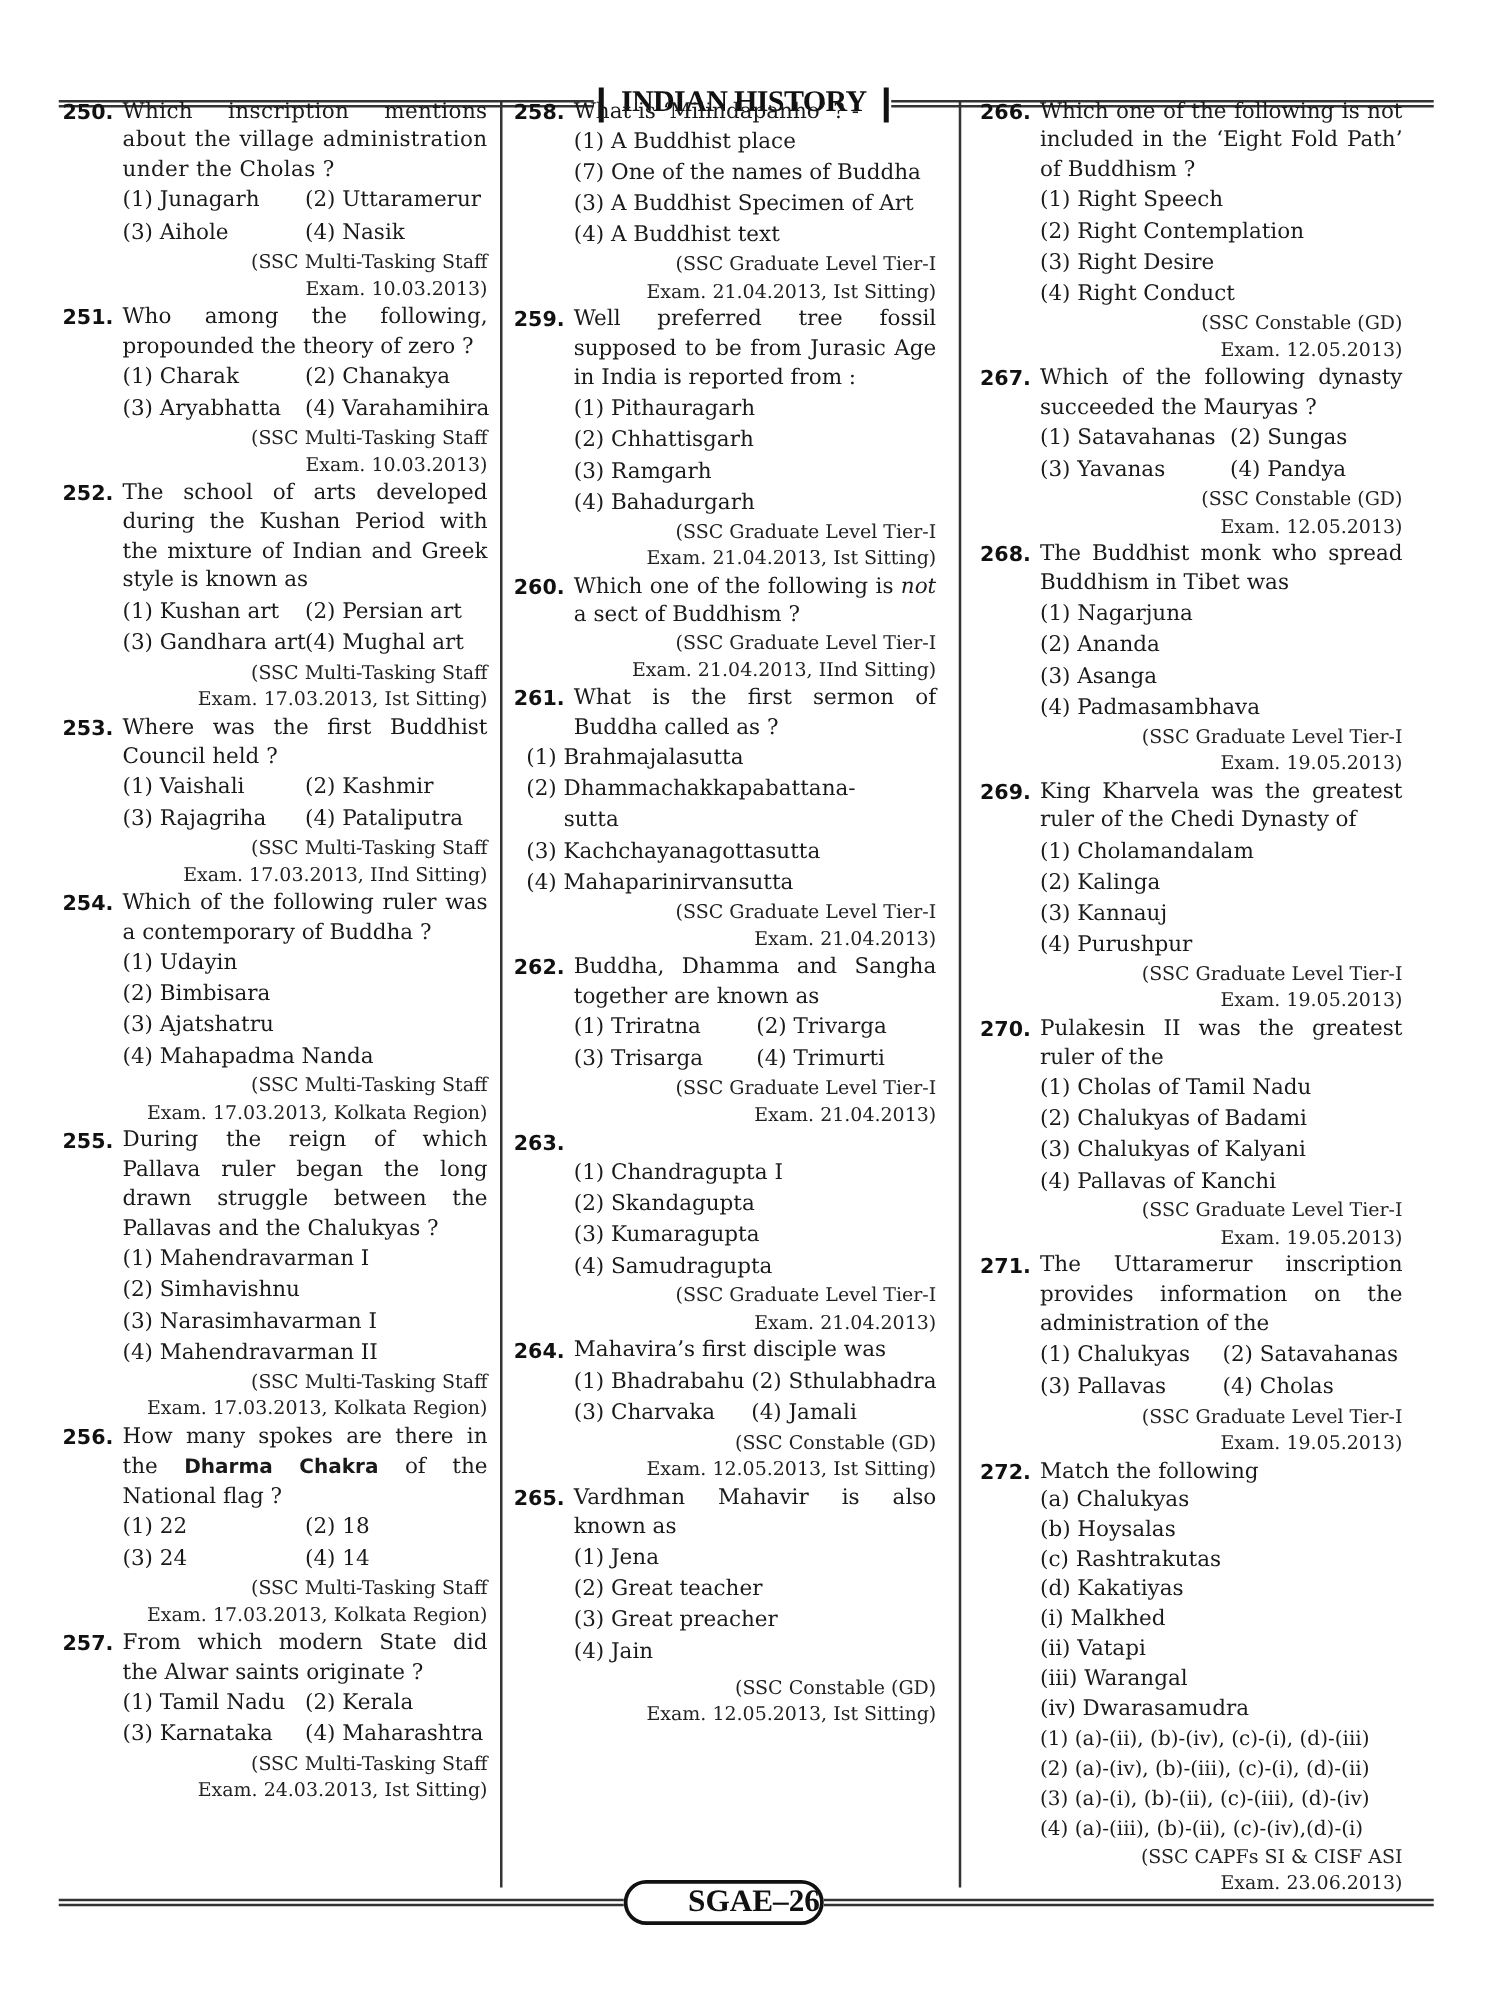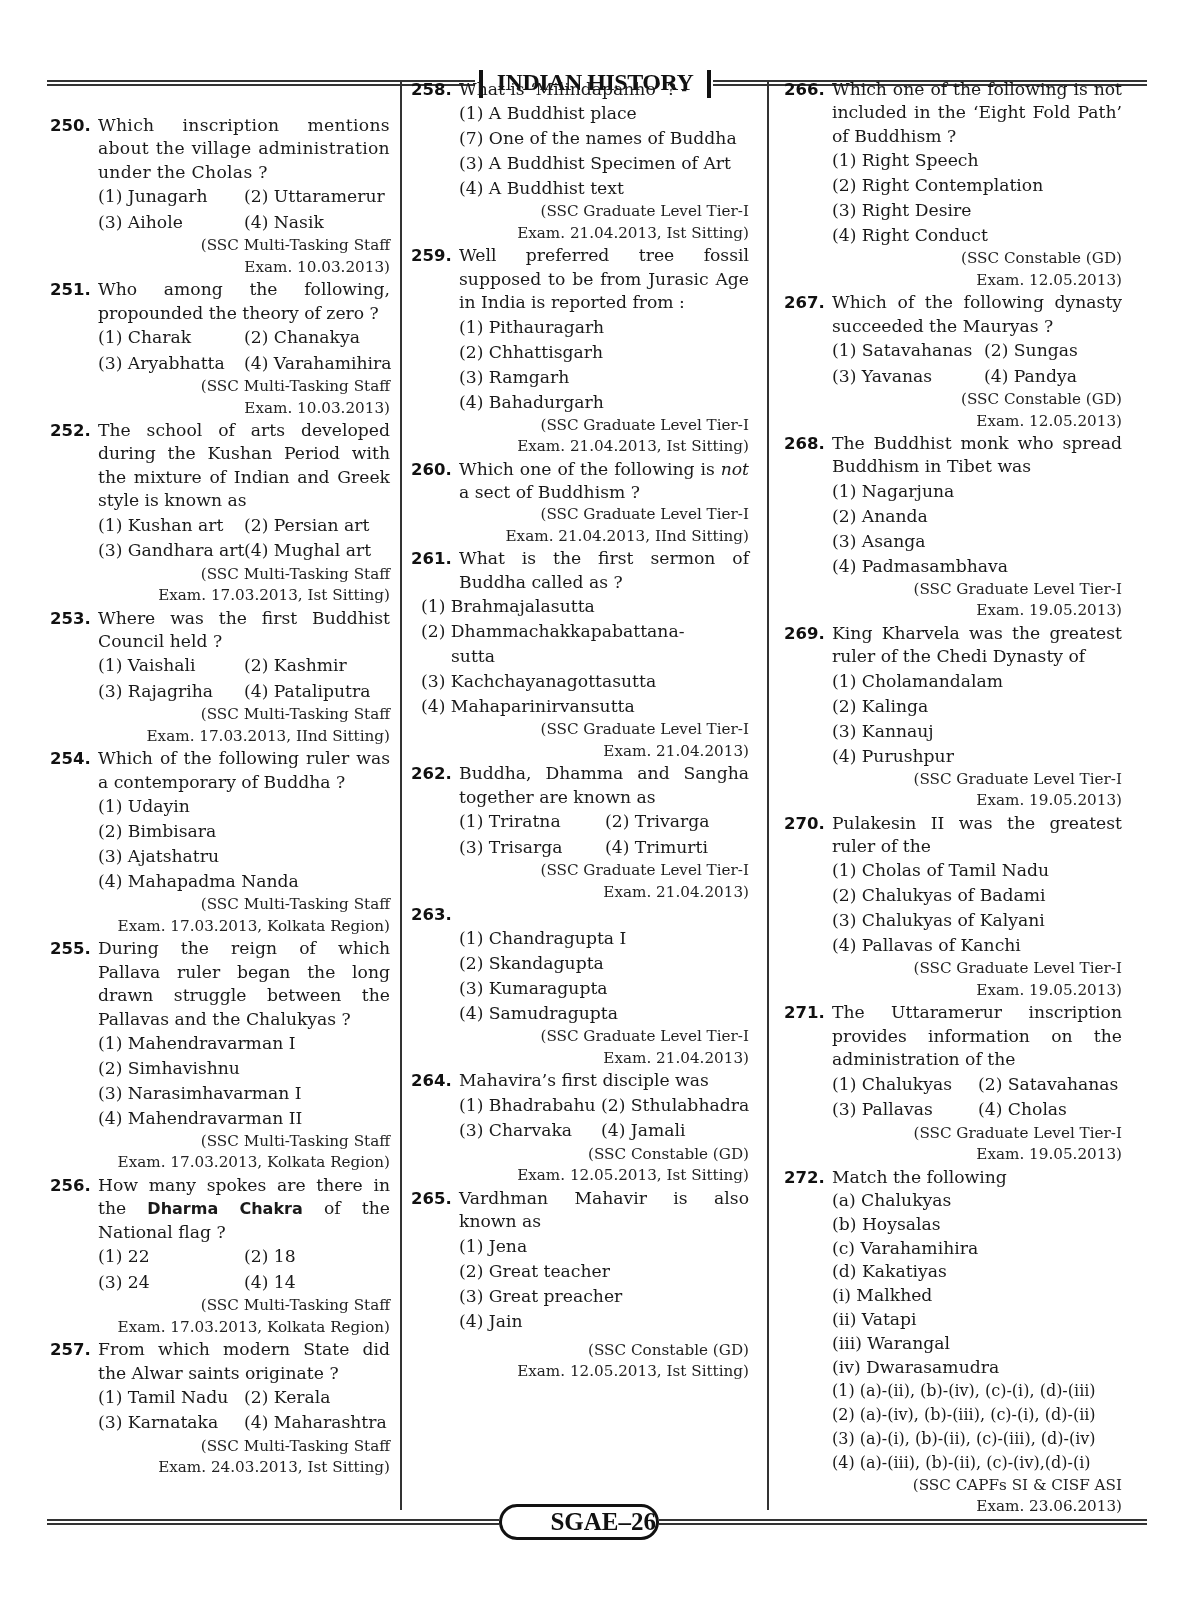--- a/index.html
+++ b/index.html
@@ -26,21 +26,21 @@
     .header .title {
       position: absolute; left: 442px; top: 1px; width: 212px; text-align: center;
       font-family: "Liberation Serif", serif; font-weight: bold; font-size: 24px;
       letter-spacing: -0.5px; color: #111;
     }
     
     .col {
       position: absolute; top: 78px;
       font-size: 17.2px; line-height: 23.4px;
     }
-    .col1 { left: 50px; width: 340px; margin-top: 36px; }
+    .col1 { left: 50px; width: 340px; }
     .col2 { left: 411px; width: 338px; }
     .col3 { left: 784px; width: 338px; }
     .vrule { position: absolute; top: 80px; width: 2px; height: 1430px; background: #333; }
     .vrule1 { left: 400px; }
     .vrule2 { left: 767px; }
 
     .q { margin-bottom: 0; }
     .q-head { display: flex; }
     .q-num {
       font-family: "DejaVu Sans", sans-serif; font-weight: bold; font-size: 16.5px;
@@ -502,21 +502,21 @@
   </div>
 
   <div class="q">
     <div class="q-head">
       <span class="q-num">272.</span>
       <span class="q-text">Match the following</span>
     </div>
     <div class="opts">
       <div class="opt-single" style="line-height:23.8px">(a) Chalukyas</div>
       <div class="opt-single" style="line-height:23.8px">(b) Hoysalas</div>
-      <div class="opt-single" style="line-height:23.8px">(c) Varahamihira</div>
+      <div class="opt-single" style="line-height:23.8px">(c) Rashtrakutas</div>
       <div class="opt-single" style="line-height:23.8px">(d) Kakatiyas</div>
       <div class="opt-single" style="line-height:23.8px">(i) Malkhed</div>
       <div class="opt-single" style="line-height:23.8px">(ii) Vatapi</div>
       <div class="opt-single" style="line-height:23.8px">(iii) Warangal</div>
       <div class="opt-single" style="line-height:23.8px">(iv) Dwarasamudra</div>
       <div class="opt-single" style="line-height:23.8px;font-size:16px">(1) (a)-(ii), (b)-(iv), (c)-(i), (d)-(iii)</div>
       <div class="opt-single" style="line-height:23.8px;font-size:16px">(2) (a)-(iv), (b)-(iii), (c)-(i), (d)-(ii)</div>
       <div class="opt-single" style="line-height:23.8px;font-size:16px">(3) (a)-(i), (b)-(ii), (c)-(iii), (d)-(iv)</div>
       <div class="opt-single" style="line-height:23.8px;font-size:16px">(4) (a)-(iii), (b)-(ii), (c)-(iv),(d)-(i)</div>
     </div>

